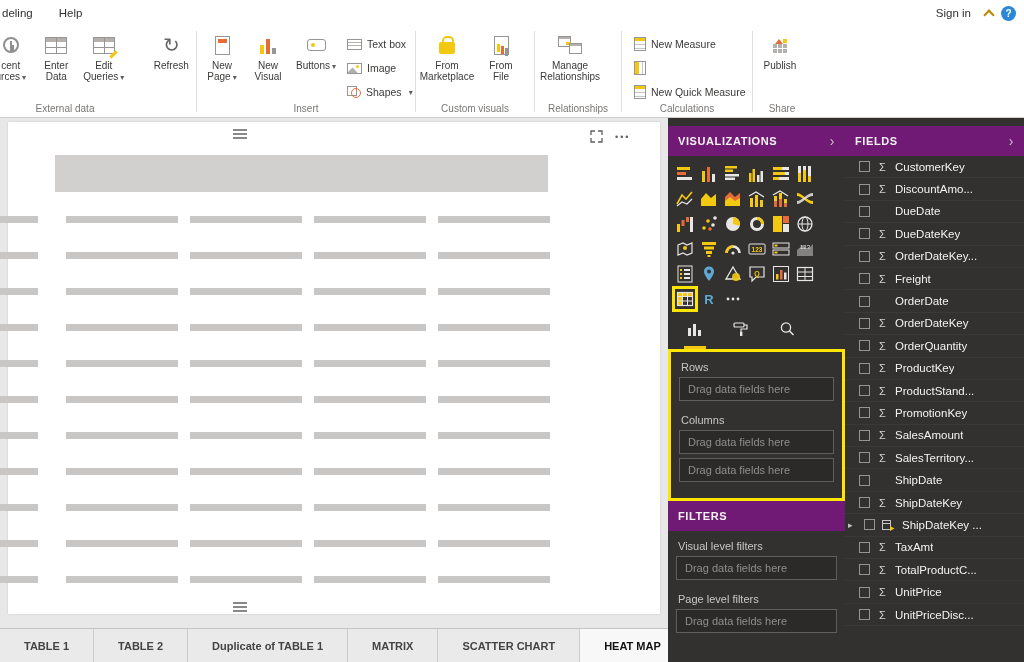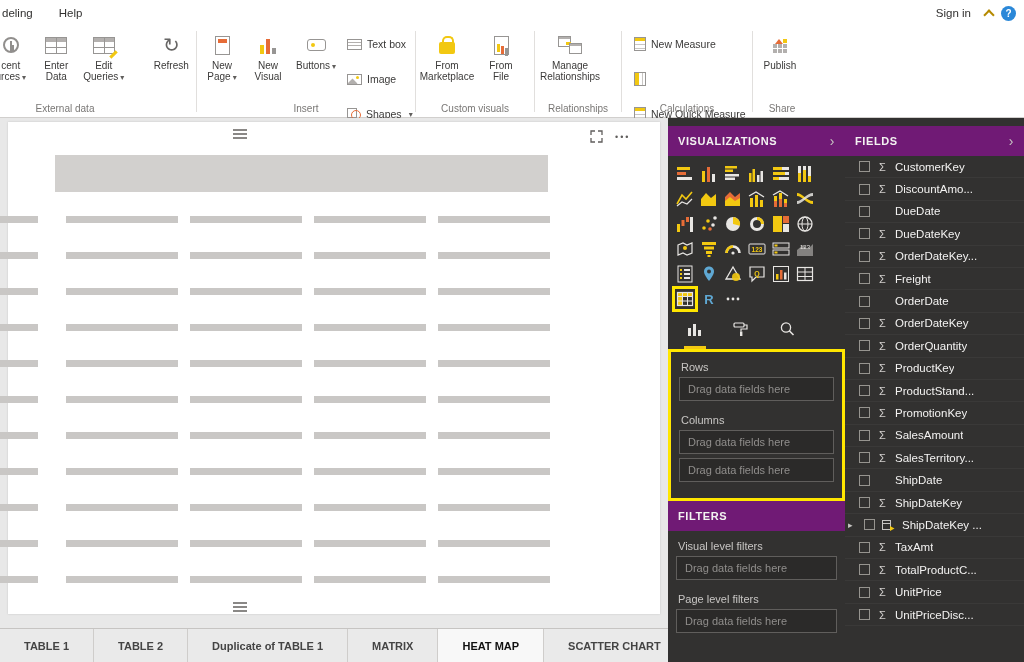--- a/index.html
+++ b/index.html
@@ -22,21 +22,21 @@
   .gbtns{display:flex}
   .glabel{position:absolute;left:0;right:0;bottom:3px;text-align:center;font-size:10px;color:#797775;white-space:nowrap}
   .gl-left{right:auto;width:130px}
   .vsep{width:1px;background:#e1dfdd;margin:5px 0;flex:none}
   .bigbtn{width:46px;display:flex;flex-direction:column;align-items:center;gap:2px;padding-top:3px;font-size:10px;line-height:11px;color:#3b3a39;text-align:center;cursor:pointer}
   .bigbtn.w50{width:50px}.bigbtn.w58{width:58px}.bigbtn.w66{width:66px}
   .bigbtn.cutleft{margin-left:-14px}
   .bigbtn.mlref{margin-left:20px}
   .ic{height:26px;display:flex;align-items:center;justify-content:center}
   .caret{font-size:8px;color:#605e5c;margin-left:2px}
-  .smallcol{display:flex;flex-direction:column;gap:19px;padding:7px 0 0 6px}
+  .smallcol{display:flex;flex-direction:column;gap:8px;padding:7px 0 0 6px}
   .smallbtn{display:flex;align-items:center;gap:5px;font-size:10.5px;color:#3b3a39;height:16px;white-space:nowrap;cursor:pointer}
 
   
   .i-clock{width:16px;height:16px;border:2px solid #918f8d;border-radius:50%;position:relative}
   .i-clock::after{content:"";position:absolute;left:5px;top:2px;width:2px;height:6px;background:#918f8d;box-shadow:0 4px 0 0 #918f8d,2px 4px 0 0 #918f8d}
   .i-grid{display:block;width:22px;height:17px;border:1px solid #979593;background-image:linear-gradient(to right,transparent 10px,#979593 10px,#979593 11px,transparent 11px),linear-gradient(to bottom,#b3b0ae 0,#b3b0ae 4px,transparent 4px),linear-gradient(to bottom,transparent 9px,#979593 9px,#979593 10px,transparent 10px)}
   .i-editq{position:relative;display:block}
   .i-editq::after{content:"";position:absolute;right:-3px;bottom:-2px;width:9px;height:3px;background:#F2C811;transform:rotate(-45deg)}
   .i-refresh::before{content:"↻";font-size:20px;color:#676665;line-height:1}
   .i-page{width:15px;height:19px;border:1px solid #979593;background:#fff;position:relative}
@@ -757,17 +757,17 @@
           <span class="fname">UnitPriceDisc...</span>
         </div>
       </div>
   </div>
 
   <div class="ptbar" id="pageTabs">
       <div class="ptab">TABLE 1</div>
       <div class="ptab">TABLE 2</div>
       <div class="ptab">Duplicate of TABLE 1</div>
       <div class="ptab">MATRIX</div>
+      <div class="ptab">SCATTER CHART</div>
       <div class="ptab active">HEAT MAP</div>
-      <div class="ptab">SCATTER CHART</div>
       <div class="padd">+</div>
     </div>
 </div>
 
 </body></html>

